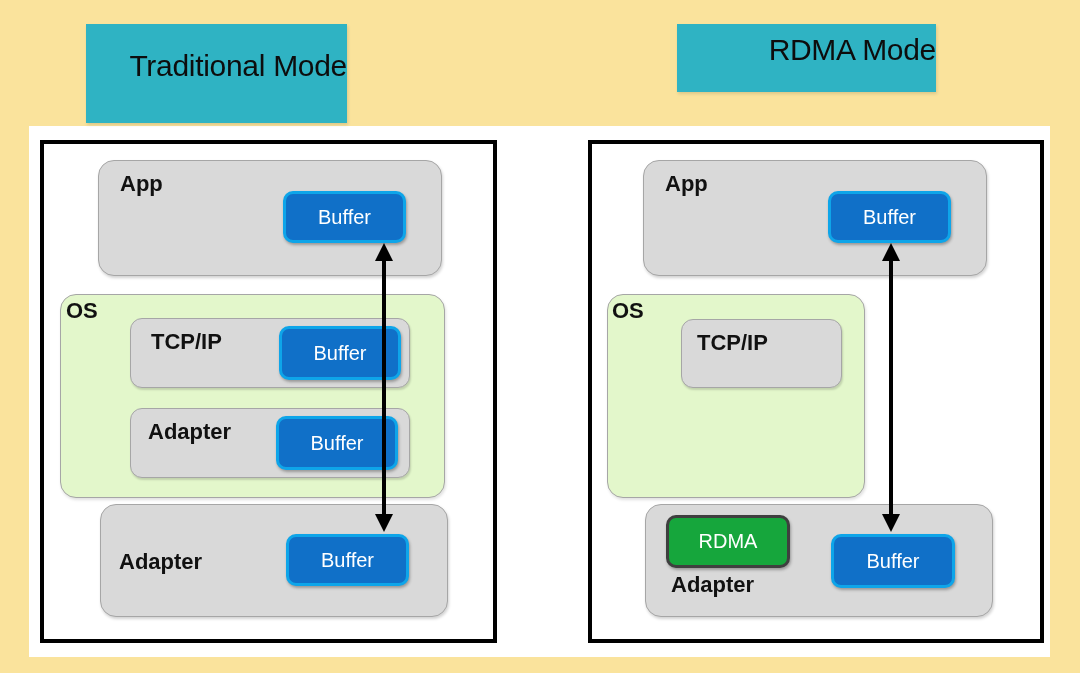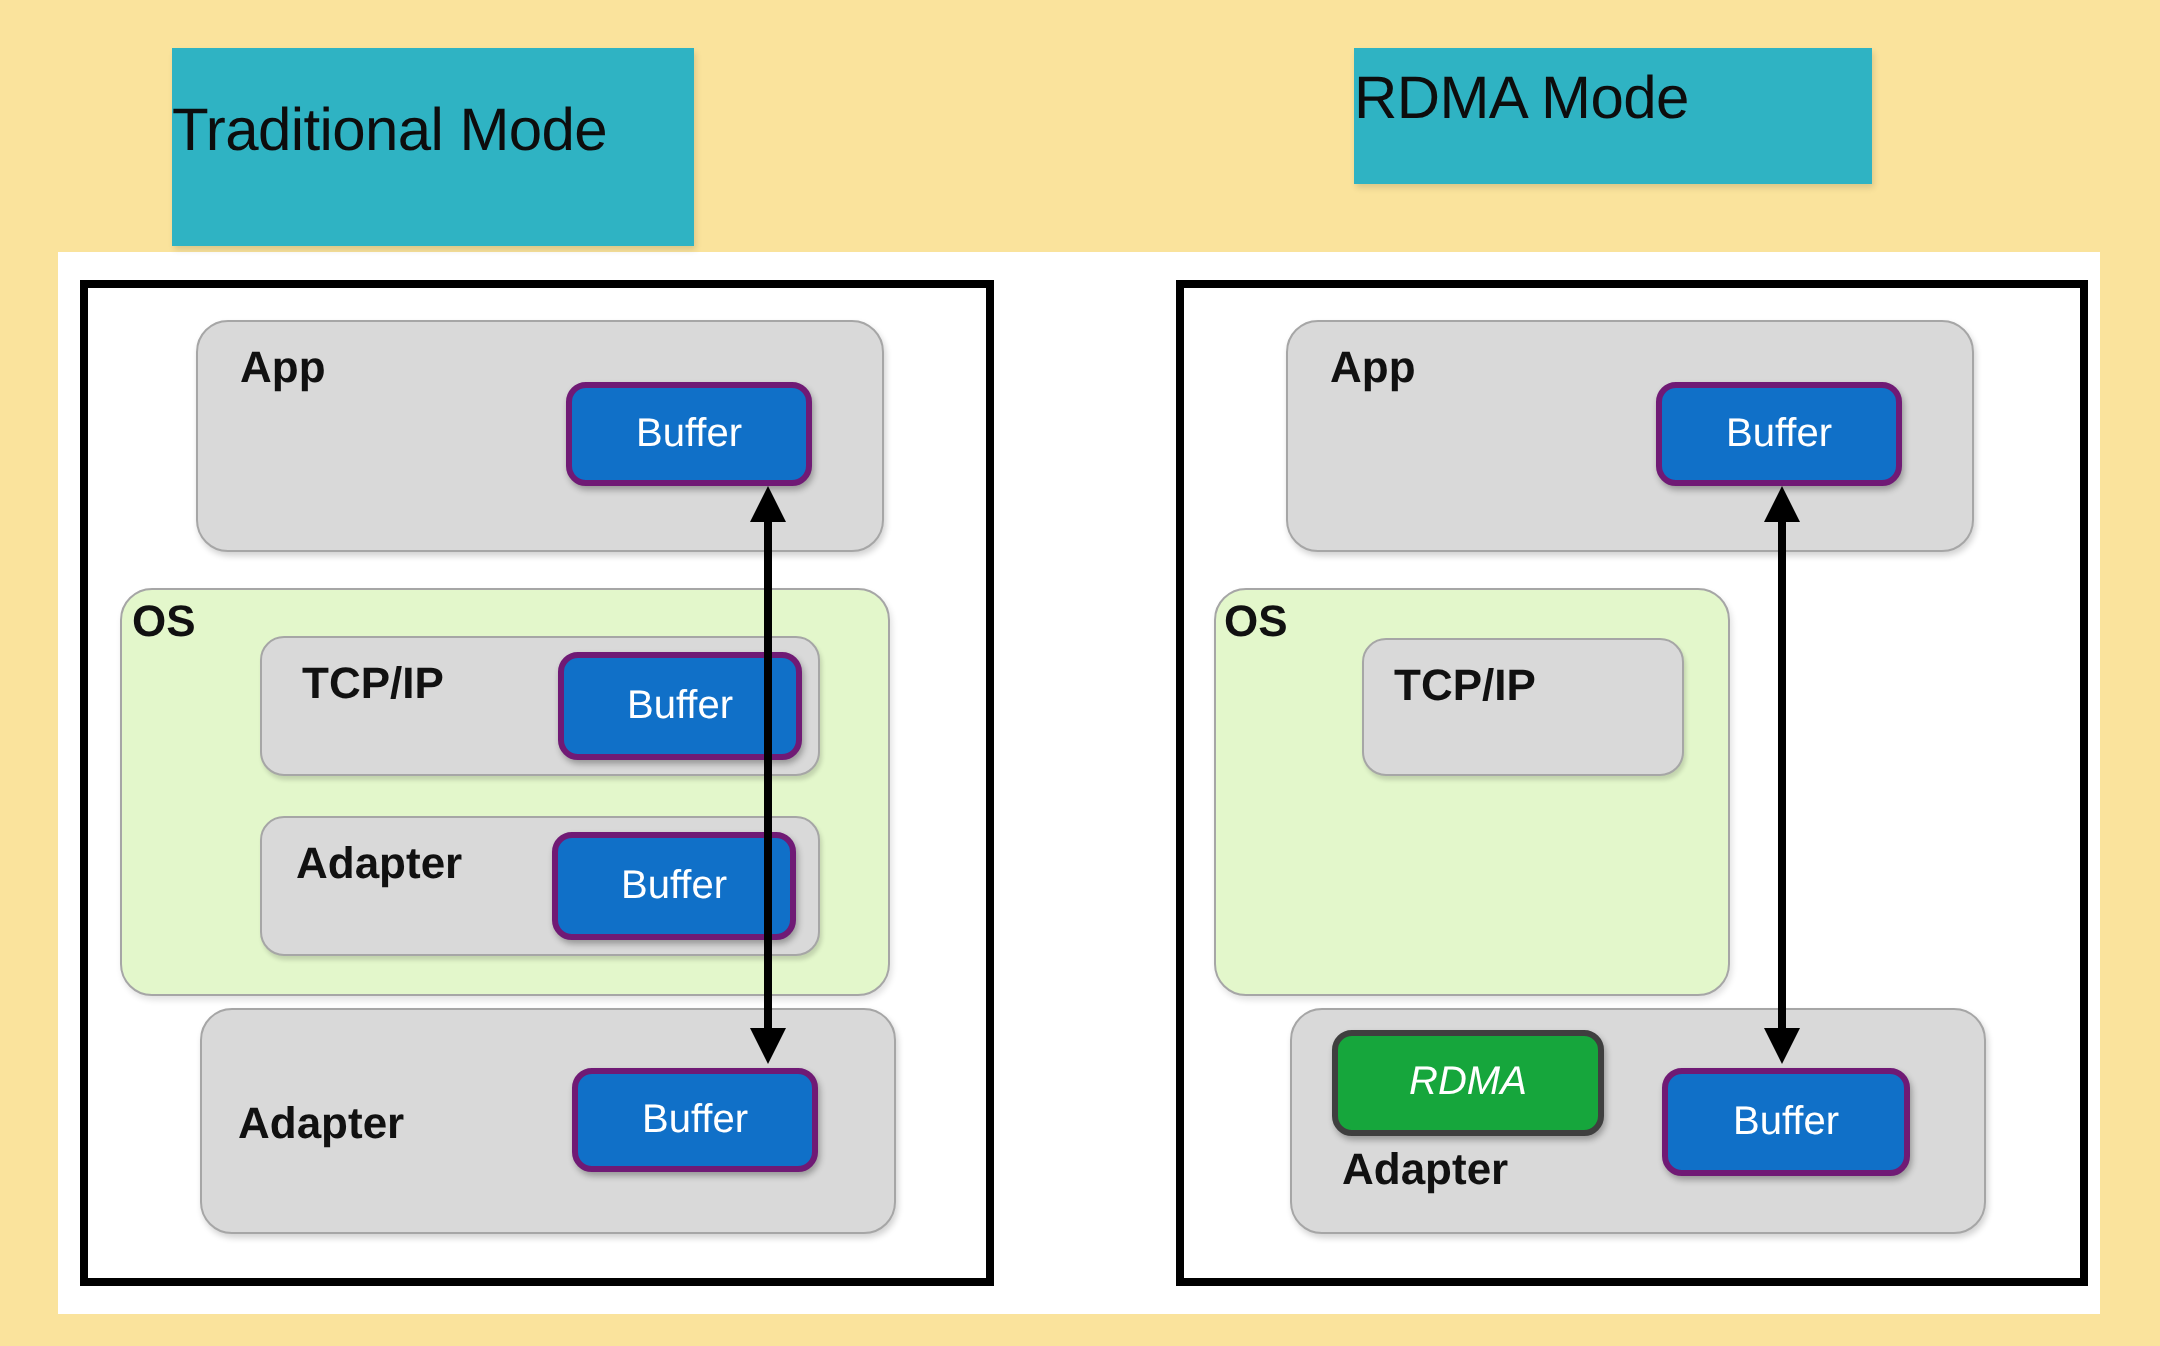--- a/index.html
+++ b/index.html
@@ -9,21 +9,21 @@
     background:#FAE39C;
     font-family:"Liberation Sans","DejaVu Sans",sans-serif;
     color:#111;
   }
   .abs{position:absolute;}
   .white-bg{
     left:29px;top:126px;width:1021px;height:531px;background:#FFFFFF;
   }
   .hdr{
     background:#2FB3C3;
-    display:flex;align-items:center;justify-content:flex-start;
+    display:flex;align-items:center;justify-content:flex-end;
     font-size:30px;letter-spacing:-0.3px;color:#0d0d0d;
     padding-bottom:16px;
     box-shadow:1px 2px 3px rgba(0,0,0,0.12);
   }
   .hdr-l{left:86px;top:24px;width:261px;height:99px;}
   .hdr-r{left:677px;top:24px;width:259px;height:68px;}
   .panel{
     background:#FFFFFF;border:4px solid #000000;
   }
   .panel-l{left:40px;top:140px;width:457px;height:503px;}
@@ -34,21 +34,21 @@
   }
   .inner-gray{
     background:#D9D9D9;border:1.5px solid #A6A6A6;border-radius:12px;
     box-shadow:1px 2px 2px rgba(0,0,0,0.15);
   }
   .green-box{
     background:#E3F7CB;border:1.5px solid #A6A6A6;border-radius:16px;
     box-shadow:1px 2px 3px rgba(0,0,0,0.12);
   }
   .buffer{
-    background:#1070C8;border:3px solid #701a75;border-radius:10px;
+    background:#1070C8;border:3px solid #0ea5e9;border-radius:10px;
     color:#FFFFFF;display:flex;align-items:center;justify-content:center;
     font-size:20px;box-shadow:1px 2px 3px rgba(0,0,0,0.3);
     z-index:3;
   }
   .rdma-chip{
     background:#16A63C;border:3px solid #3F3F3F;border-radius:10px;
     color:#FFFFFF;display:flex;align-items:center;justify-content:center;
     font-size:20px;box-shadow:1px 2px 3px rgba(0,0,0,0.3);
     z-index:3;
   }
@@ -113,21 +113,21 @@
     <span>Buffer</span>
   </div>
 
   <div class="abs green-box" style="left:607px;top:294px;width:258px;height:204px;"></div>
   <div class="abs label" style="left:612px;top:298px;">OS</div>
 
   <div class="abs inner-gray" style="left:681px;top:319px;width:161px;height:69px;"></div>
   <div class="abs label" style="left:697px;top:330px;">TCP/IP</div>
 
   <div class="abs gray-box" style="left:645px;top:504px;width:348px;height:113px;"></div>
-  <div class="abs rdma-chip" style="left:666px;top:515px;width:136px;height:53px;font-style:italic;">
+  <div class="abs rdma-chip" style="left:666px;top:515px;width:124px;height:53px;">
     <span>RDMA</span>
   </div>
   <div class="abs label" style="left:671px;top:572px;">Adapter</div>
   <div class="abs buffer" style="left:831px;top:534px;width:124px;height:54px;">
     <span>Buffer</span>
   </div>
 
   <div class="abs arrow-line" style="left:889px;top:254px;height:266px;"></div>
   <div class="abs tri tri-up" style="left:882px;top:243px;"></div>
   <div class="abs tri tri-down" style="left:882px;top:514px;"></div>

